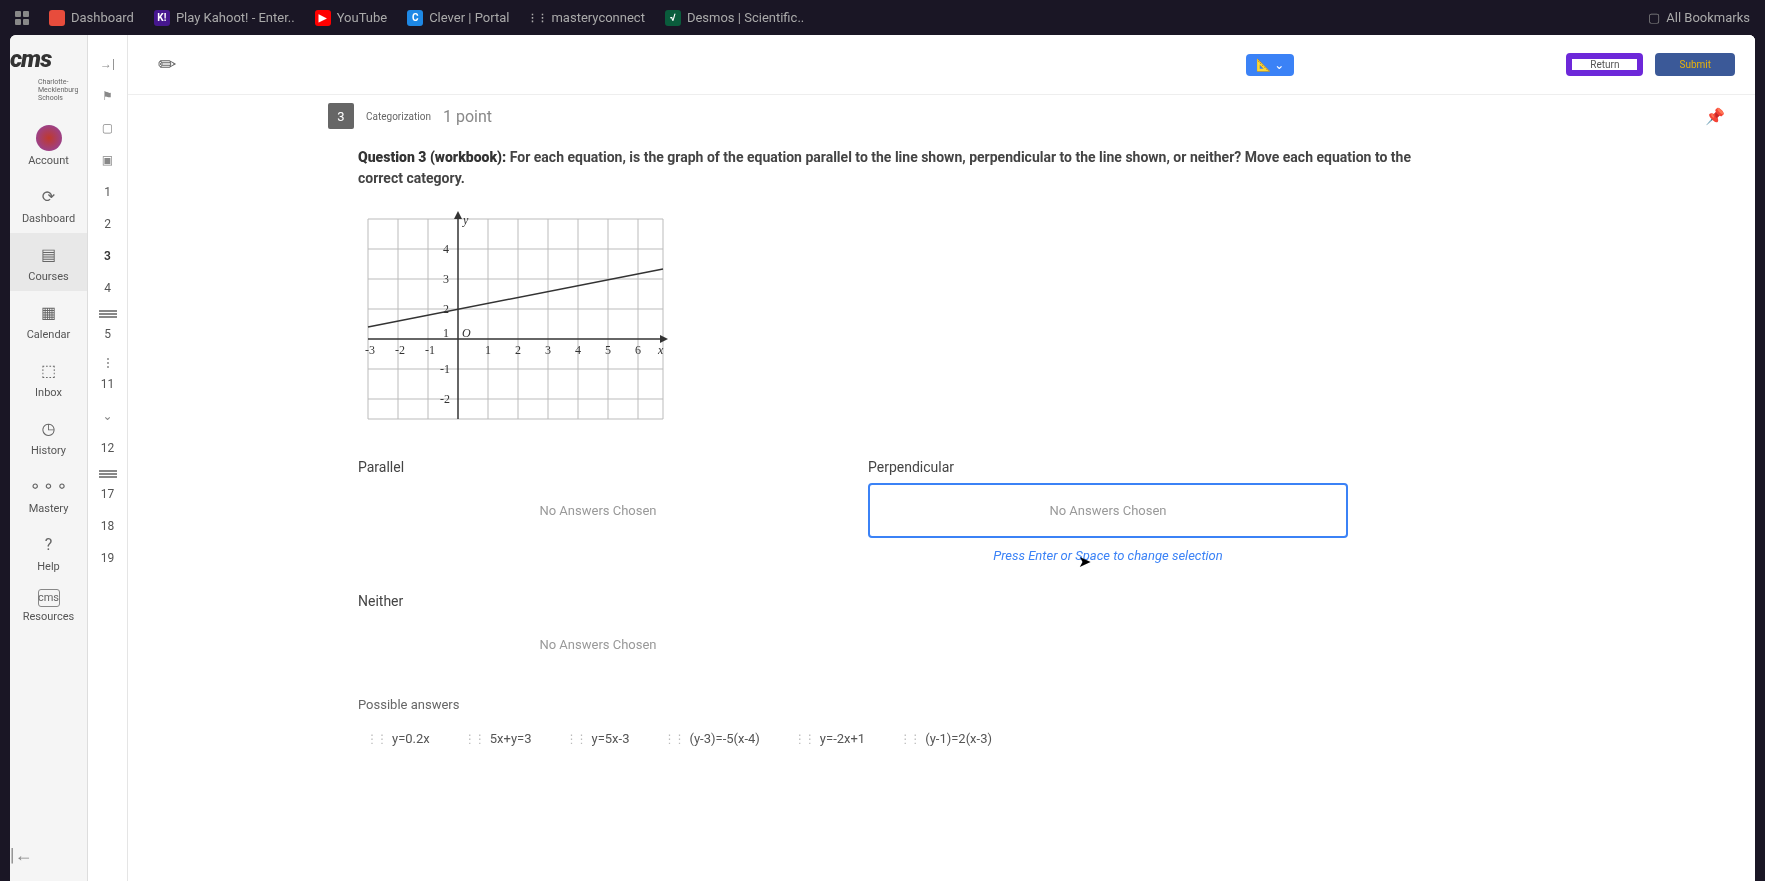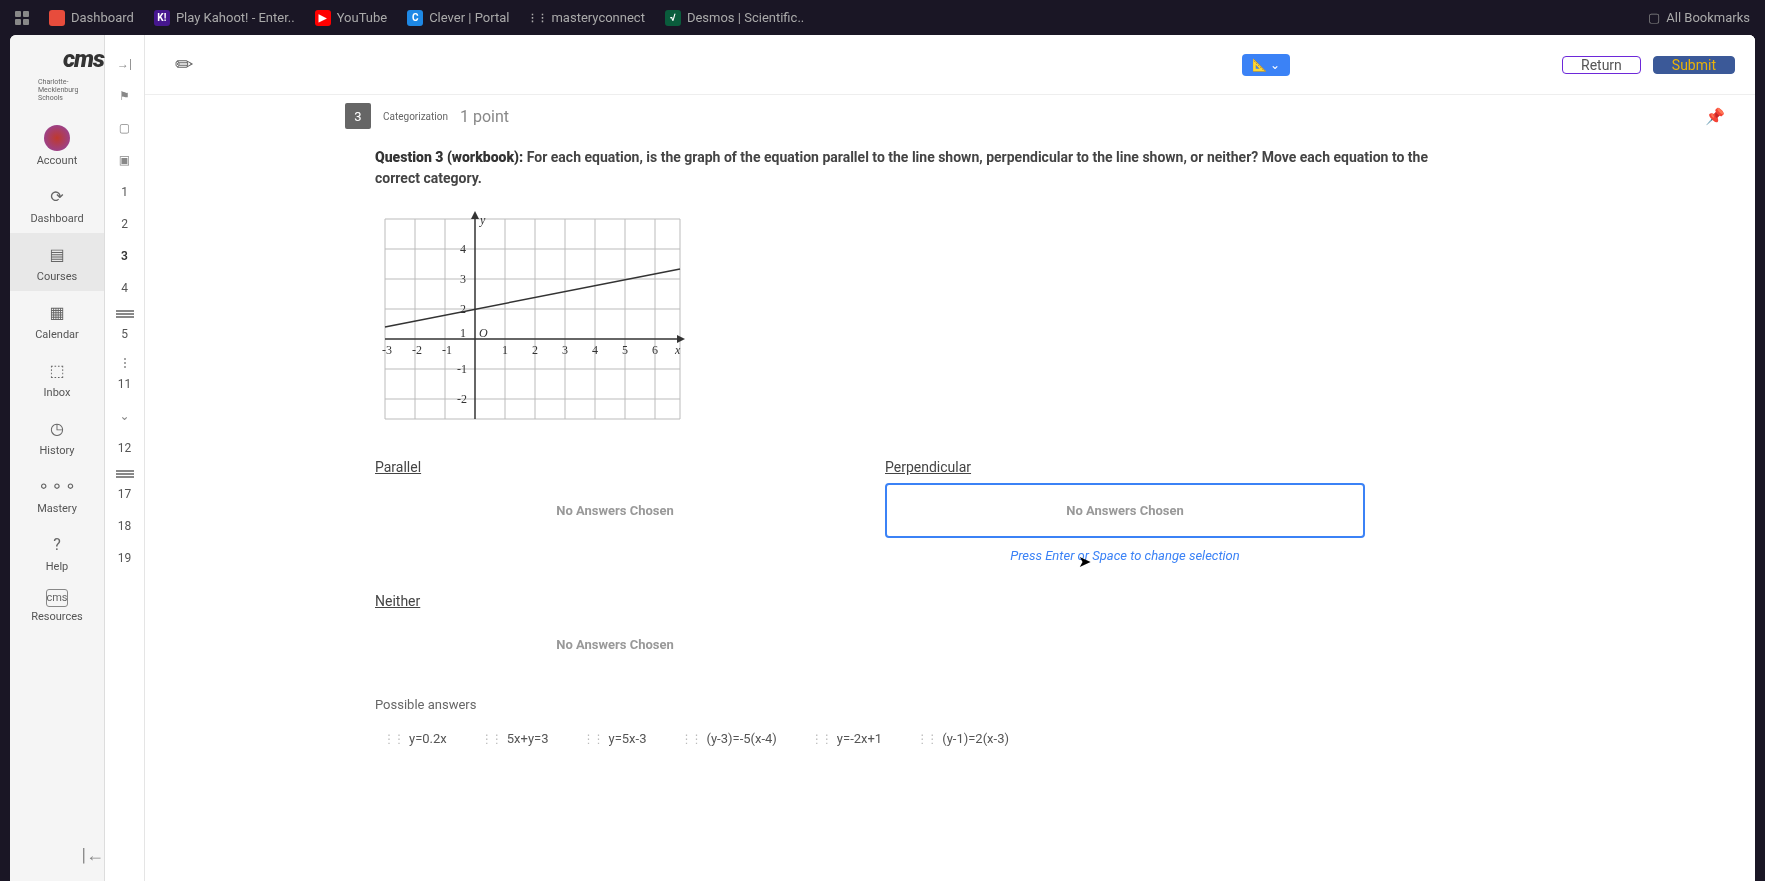--- a/index.html
+++ b/index.html
@@ -7,40 +7,40 @@
 
 .bookmarks-bar { height:35px; background:#1a1625; display:flex; align-items:center; padding:0 15px; gap:20px; font-size:13px; color:#aaa; }
 .bookmarks-bar .bm-item { display:flex; align-items:center; gap:6px; cursor:pointer; }
 .bookmarks-bar .bm-icon { width:16px; height:16px; border-radius:3px; display:inline-flex; align-items:center; justify-content:center; font-size:10px; font-weight:bold; }
 .bookmarks-bar .apps-icon { display:grid; grid-template-columns:6px 6px; grid-template-rows:6px 6px; gap:2px; }
 .bookmarks-bar .apps-icon span { background:#888; border-radius:1px; }
 .bookmarks-bar .right { margin-left:auto; display:flex; align-items:center; gap:6px; }
 
 .app-frame { position:absolute; top:35px; left:10px; right:10px; bottom:0; background:#f5f5f5; border-radius:6px 6px 0 0; overflow:hidden; display:flex; }
 
-.global-nav { width:95px; background:#f5f5f5; border-right:1px solid #ddd; display:flex; flex-direction:column; align-items:flex-end; padding-top:10px; }
+.global-nav { width:78px; background:#f5f5f5; border-right:1px solid #ddd; display:flex; flex-direction:column; align-items:flex-start; padding-top:10px; }
 .global-nav .logo { font-weight:900; font-size:24px; color:#333; font-style:italic; margin-bottom:5px; letter-spacing:-1px; }
 .global-nav .logo-sub { font-size:7px; color:#666; margin-bottom:15px;padding-left:28px; }
 .global-nav .nav-item { width:100%; text-align:center; padding:8px 6px; cursor:pointer; }
 .global-nav .nav-item.sel { background:#e8e8e8; }
 .global-nav .nav-icon { width:26px; height:26px; margin:0 auto 3px; border-radius:50%; display:flex; align-items:center; justify-content:center; font-size:16px; color:#666; }
 .global-nav .nav-label { font-size:11px; color:#555; }
 .global-nav .collapse { margin-top:auto; padding:15px 0; font-size:18px; color:#888; cursor:pointer; }
 
 .question-nav { width:40px; background:#fff; border-right:1px solid #e5e5e5; display:flex; flex-direction:column; align-items:center; padding-top:15px; gap:4px; }
 .question-nav .qn-btn { width:28px; height:28px; display:flex; align-items:center; justify-content:center; font-size:12px; color:#555; cursor:pointer; border-radius:3px; }
 .question-nav .qn-btn.icon { color:#888; }
 .question-nav .qn-btn.current { font-weight:600; color:#333; }
 .question-nav .qn-sep { width:18px; height:0; border-top:2px solid #888; margin:4px 0; box-shadow:0 3px 0 #888, 0 6px 0 #888; }
 
 .main { flex:1; background:#fff; position:relative; display:flex; flex-direction:column; overflow:hidden; }
 .topbar { height:60px; display:flex; align-items:center; justify-content:flex-end; padding:0 20px; gap:12px; background:#fff; border-bottom:1px solid #eee; }
 .topbar .rocket { margin-right:auto; margin-left:10px; font-size:22px; color:#666; }
 .topbar .tools { background:#3b82f6; color:#fff; padding:4px 10px; border-radius:4px; font-size:12px; display:flex; align-items:center; gap:4px; cursor:pointer; margin-right:260px; }
-.topbar .btn { padding:0 18px; border-radius:4px; font-size:14px; cursor:pointer; border:1px solid #6d28d9; background:#fff; color:#555; }
+.topbar .btn { padding:0 18px; border-radius:4px; font-size:10px; cursor:pointer; border:6px solid #6d28d9; background:#fff; color:#555; }
 .topbar .btn.primary { background:#3b5998; color:#eab308; border-color:#3b5998; }
 
 .content { flex:1; overflow:auto; padding:0 0 20px 200px; }
 .q-header { display:flex; align-items:center; gap:12px; padding:8px 0; position:relative; }
 .q-header .q-num { background:#666; color:#fff; width:26px; height:26px; display:flex; align-items:center; justify-content:center; font-size:13px; border-radius:2px; }
 .q-header .q-type { font-size:10px; color:#666; }
 .q-header .q-pts { font-size:16px; color:#888; }
 .q-header .pin { position:absolute; right:30px; color:#aaa; font-size:16px; cursor:pointer; }
 
 .q-body { padding:10px 40px 0 30px; color:#444; font-size:14px; max-width:1150px; }
@@ -49,22 +49,22 @@
 
 .graph { width:310px; height:220px; position:relative; margin:10px 0 30px 0; }
 .graph svg { width:100%; height:100%; }
 .graph .axis { stroke:#333; stroke-width:1.5; }
 .graph .grid { stroke:#bbb; stroke-width:1; }
 .graph .dataline { stroke:#333; stroke-width:1.5; fill:none; }
 .graph text { font-size:12px; fill:#333; font-family:serif; }
 
 .cats { display:flex; gap:30px; flex-wrap:wrap; }
 .cat { width:480px; }
-.cat-label { font-size:14px; color:#444; margin-bottom:8px;text-decoration:underline; }
-.cat-drop { border:1px solid transparent; border-radius:4px; min-height:55px; display:flex; align-items:center; justify-content:center; color:#999; font-size:13px;font-weight:bold; }
+.cat-label { font-size:14px; color:#444; margin-bottom:8px; }
+.cat-drop { border:1px solid transparent; border-radius:4px; min-height:55px; display:flex; align-items:center; justify-content:center; color:#999; font-size:13px; }
 .cat-drop.selected { border:2px solid #3b82f6; }
 .cat-hint { text-align:center; color:#3b82f6; font-size:13px; margin-top:10px;font-style:italic; }
 
 .possible { margin-top:25px; }
 .possible-label { font-size:13px; color:#666; margin-bottom:15px; }
 .answers { display:flex; gap:18px; flex-wrap:wrap; }
 .answer { display:flex; align-items:center; gap:6px; padding:4px 8px; cursor:grab; font-size:13px; color:#555; }
 .answer .grip { color:#bbb; font-size:12px; letter-spacing:-2px; }
 
 .cursor { position:absolute; left:1078px; top:552px; font-size:16px; color:#000; pointer-events:none; z-index:1000; }

